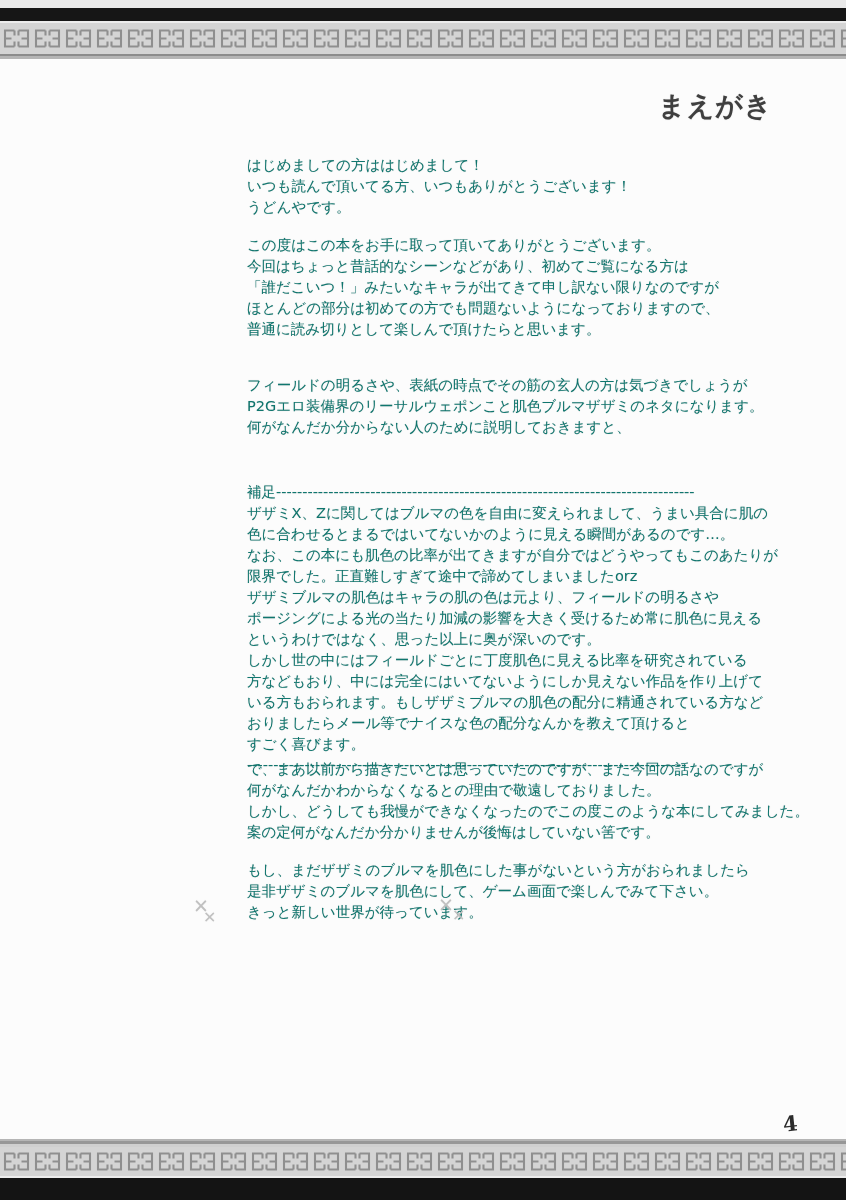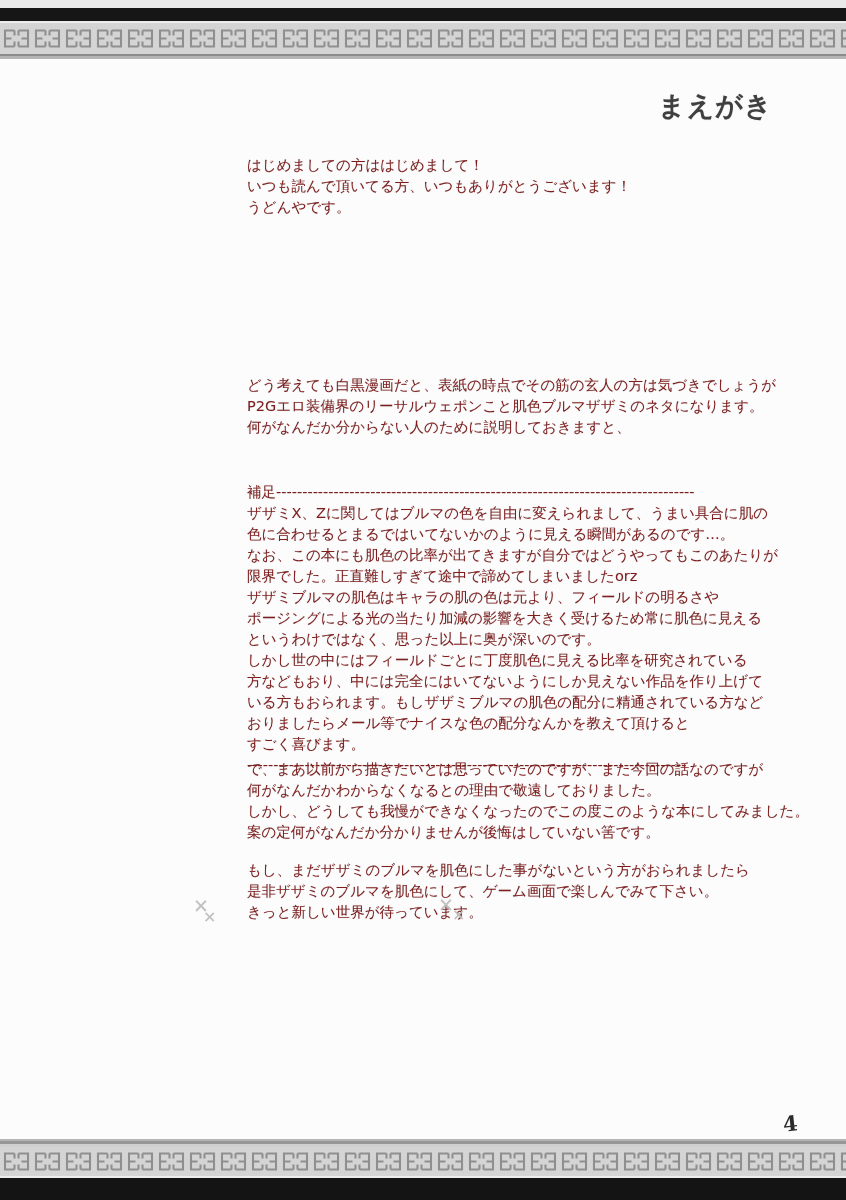--- a/index.html
+++ b/index.html
@@ -30,21 +30,21 @@
     color: #3f3f3f;
     text-shadow: 0 0 1px rgba(80,80,80,0.35);
     white-space: nowrap;
   }
   .para {
     position: absolute;
     left: 247px;
     width: 585px;
     font-size: 14.5px;
     line-height: 21px;
-    color: #7f1d1d;
+    color: #0f766e;
     white-space: pre-line;
     text-shadow: 0 0 1px rgba(90,90,90,0.30);
   }
   .p1 { top: 147px; }
   .p2 { top: 227px; }
   .p3 { top: 367px; }
   .p4 { top: 474px; }
   .p5 { top: 751px; }
   .p6 { top: 852px; }
   .p7 { top: 932px; }
@@ -90,21 +90,26 @@
     <rect x="0" y="15" width="846" height="31" fill="url(#fretA)"></rect>
     <rect x="0" y="46" width="846" height="2" fill="#8c8c8c"></rect>
     <rect x="0" y="48" width="846" height="3" fill="#b5b5b5"></rect>
   </svg>
 
   <div class="page-title">まえがき</div>
 
   <div class="para p1">はじめましての方ははじめまして！
 いつも読んで頂いてる方、いつもありがとうございます！
 うどんやです。</div>
-  <div class="para p3">どう考えても白黒漫画だと、表紙の時点でその筋の玄人の方は気づきでしょうが
+  <div class="para p2">この度はこの本をお手に取って頂いてありがとうございます。
+今回はちょっと昔話的なシーンなどがあり、初めてご覧になる方は
+「誰だこいつ！」みたいなキャラが出てきて申し訳ない限りなのですが
+ほとんどの部分は初めての方でも問題ないようになっておりますので、
+普通に読み切りとして楽しんで頂けたらと思います。</div>
+  <div class="para p3">フィールドの明るさや、表紙の時点でその筋の玄人の方は気づきでしょうが
 P2Gエロ装備界のリーサルウェポンこと肌色ブルマザザミのネタになります。
 何がなんだか分からない人のために説明しておきますと、</div>
   <div class="para p4">補足--------------------------------------------------------------------------------
 ザザミX、Zに関してはブルマの色を自由に変えられまして、うまい具合に肌の
 色に合わせるとまるではいてないかのように見える瞬間があるのです…。
 なお、この本にも肌色の比率が出てきますが自分ではどうやってもこのあたりが
 限界でした。正直難しすぎて途中で諦めてしまいましたorz
 ザザミブルマの肌色はキャラの肌の色は元より、フィールドの明るさや
 ポージングによる光の当たり加減の影響を大きく受けるため常に肌色に見える
 というわけではなく、思った以上に奥が深いのです。

